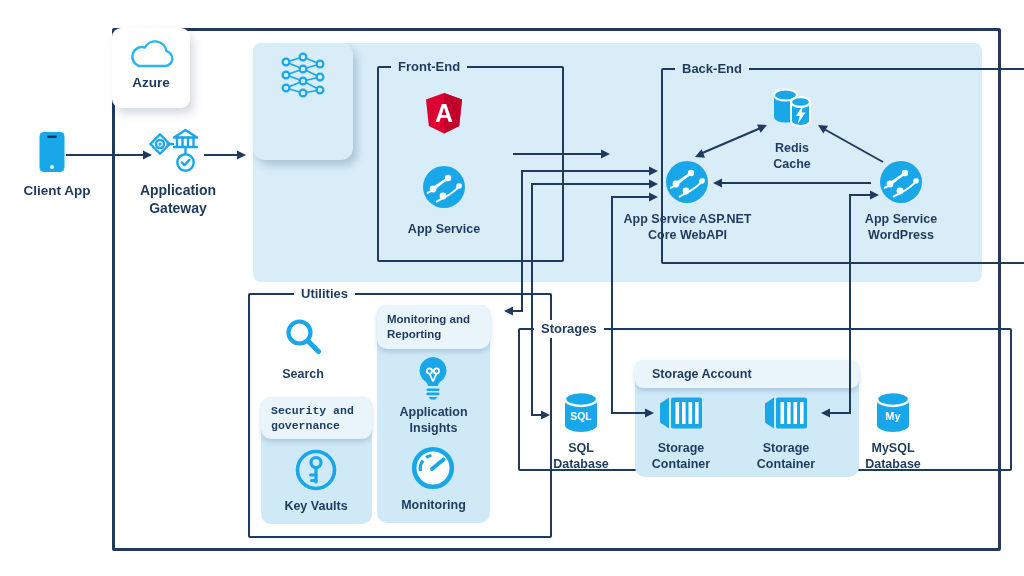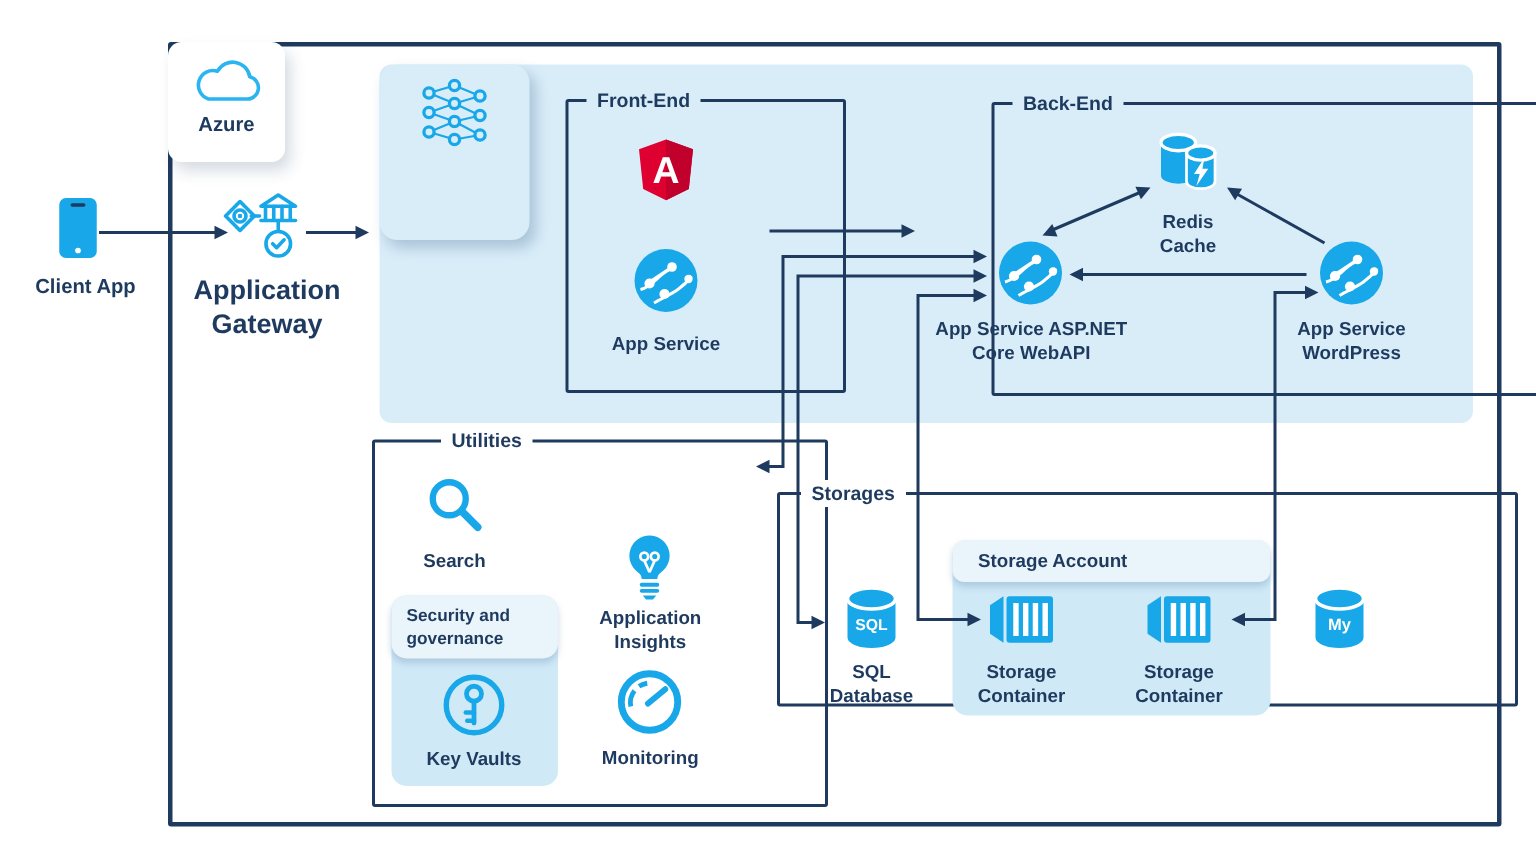--- a/index.html
+++ b/index.html
@@ -105,21 +105,21 @@
       <line x1="34.5" y1="11.5" x2="34.5" y2="20"></line>
       <line x1="40" y1="11.5" x2="40" y2="20"></line>
       <line x1="45.5" y1="11.5" x2="45.5" y2="20"></line>
       <line x1="26" y1="21" x2="49" y2="21"></line>
       <line x1="37.5" y1="21" x2="37.5" y2="27.5"></line>
       <circle cx="37.5" cy="36.5" r="8.2"></circle>
       <path d="M33.8 36.5 l2.6 2.6 l5 -5.2"></path>
     </g>
     <circle cx="12" cy="18" r="1.5" fill="#18a7e8"></circle>
   </svg>
-  <div class="lbl" style="left:124px;top:182px;width:108px;font-size:18px;">Application Gateway</div>
+  <div class="lbl" style="left:124px;top:182px;width:108px;font-size:14px;">Application Gateway</div>
 
   <div class="box" style="left:377px;top:66px;width:135px;height:192px;">
     <span class="title" style="left:12px;background:var(--panel);">Front-End</span>
   </div>
   <svg class="icon" style="left:424px;top:92px;" width="40" height="42" viewBox="0 0 40 42">
     <polygon points="20,1 38,7.5 35.2,34 20,41.5 4.8,34 2,7.5" fill="#dd0031"></polygon>
     <polygon points="20,1 20,41.5 35.2,34 38,7.5" fill="#c1002c"></polygon>
     <text x="20" y="30" text-anchor="middle" font-size="25" font-weight="bold" fill="#fff" font-family="Liberation Sans, sans-serif">A</text>
   </svg>
   <svg class="icon" style="left:422px;top:165px;" width="44" height="44" viewBox="0 0 44 44">
@@ -187,31 +187,34 @@
     <span class="title" style="left:14px;background:#fff;margin-left:30px;">Utilities</span>
   </div>
 
   <svg class="icon" style="left:284px;top:317px;" width="38" height="38" viewBox="0 0 38 38">
     <circle cx="15.5" cy="15.5" r="11" fill="none" stroke="#18a7e8" stroke-width="4.2"></circle>
     <line x1="24" y1="24" x2="34.5" y2="34.5" stroke="#18a7e8" stroke-width="5" stroke-linecap="round"></line>
   </svg>
   <div class="lbl" style="left:263px;top:366px;width:80px;">Search</div>
 
   <div class="panel" style="left:261px;top:397px;width:111px;height:127px;">
-    <div class="chip" style="height:42px;">Security and governance</div>
+    <div class="chip" style="height:42px;font-family:Liberation Mono, monospace;">Security and governance</div>
   </div>
   <svg class="icon" style="left:295px;top:449px;" width="42" height="42" viewBox="0 0 42 42">
     <circle cx="21" cy="21" r="18.5" fill="none" stroke="#18a7e8" stroke-width="3.6"></circle>
     <circle cx="21" cy="13.5" r="5" fill="none" stroke="#18a7e8" stroke-width="3.2"></circle>
     <line x1="21" y1="18.5" x2="21" y2="33" stroke="#18a7e8" stroke-width="3.2" stroke-linecap="round"></line>
     <line x1="21" y1="26" x2="15.5" y2="26" stroke="#18a7e8" stroke-width="3" stroke-linecap="round"></line>
     <line x1="21" y1="31.5" x2="16.5" y2="31.5" stroke="#18a7e8" stroke-width="3" stroke-linecap="round"></line>
   </svg>
   <div class="lbl" style="left:266px;top:498px;width:100px;">Key Vaults</div>
 
+  <div class="panel" style="left:377px;top:305px;width:113px;height:218px;">
+    <div class="chip" style="height:44px;">Monitoring and Reporting</div>
+  </div>
   <svg class="icon" style="left:415px;top:356px;" width="36" height="44" viewBox="0 0 36 44">
     <path d="M18 1 a13.5 13.5 0 0 1 7.6 24.6 c-1.6 1.2 -2.3 2.4 -2.4 4.4 h-10.4 c-.1 -2 -.8 -3.2 -2.4 -4.4 A13.5 13.5 0 0 1 18 1 Z" fill="#18a7e8"></path>
     <rect x="11.5" y="32.5" width="13" height="2.6" rx="1.3" fill="#18a7e8"></rect>
     <rect x="11.5" y="36.6" width="13" height="2.6" rx="1.3" fill="#18a7e8"></rect>
     <path d="M13.5 41 h9 l-2.2 2.6 h-4.6 Z" fill="#18a7e8"></path>
     <g stroke="#fff" stroke-width="1.8" fill="none">
       <circle cx="14.5" cy="15" r="2.6"></circle>
       <circle cx="21.5" cy="15" r="2.6"></circle>
       <path d="M14.5 17.6 L18 25.5 M21.5 17.6 L18 25.5"></path>
     </g>
@@ -231,21 +234,21 @@
     <span class="title" style="left:14px;background:#fff;">Storages</span>
   </div>
 
   <svg class="icon" style="left:563px;top:390px;" width="36" height="46" viewBox="0 0 36 46">
     <path d="M2 9 V35 a16 7 0 0 0 32 0 V9 Z" fill="#18a7e8"></path>
     <ellipse cx="18" cy="9" rx="16" ry="7" fill="#18a7e8" stroke="#fff" stroke-width="2.4"></ellipse>
     <text x="18" y="30" text-anchor="middle" font-size="10.5" font-weight="bold" fill="#fff" font-family="Liberation Sans, sans-serif">SQL</text>
   </svg>
   <div class="lbl" style="left:539px;top:440px;width:84px;">SQL Database</div>
 
-  <div class="panel" style="left:635px;top:360px;width:212px;height:117px;">
+  <div class="panel" style="left:635px;top:360px;width:212px;height:117px;padding-left:12px;">
     <div class="chip" style="height:28px;border-radius:8px;font-size:12.5px;line-height:28px;padding:0 0 0 17px;">Storage Account</div>
   </div>
   <svg class="icon" style="left:658px;top:395px;" width="46" height="36" viewBox="0 0 46 36">
     <polygon points="2,8.5 11,2.5 11,33.5 2,27.5" fill="#18a7e8"></polygon>
     <rect x="13" y="2.5" width="31" height="31" rx="2" fill="#18a7e8"></rect>
     <g fill="#fff">
       <rect x="17.5" y="7" width="3.6" height="22"></rect>
         <rect x="24" y="7" width="3.6" height="22"></rect>
       <rect x="30.5" y="7" width="3.6" height="22"></rect>
         <rect x="37" y="7" width="3.6" height="22"></rect>
@@ -262,20 +265,21 @@
         <rect x="37" y="7" width="3.6" height="22"></rect>
     </g>
   </svg>
   <div class="lbl" style="left:744px;top:440px;width:84px;">Storage Container</div>
 
   <svg class="icon" style="left:875px;top:390px;" width="36" height="46" viewBox="0 0 36 46">
     <path d="M2 9 V35 a16 7 0 0 0 32 0 V9 Z" fill="#18a7e8"></path>
     <ellipse cx="18" cy="9" rx="16" ry="7" fill="#18a7e8" stroke="#fff" stroke-width="2.4"></ellipse>
     <text x="18" y="30" text-anchor="middle" font-size="11" font-weight="bold" fill="#fff" font-family="Liberation Sans, sans-serif">My</text>
   </svg>
+  <div class="lbl" style="left:848px;top:440px;width:90px;">MySQL Database</div>
 
   <svg class="connectors" width="1024" height="576" viewBox="0 0 1024 576">
     <g stroke="#1e3a5f" stroke-width="2" fill="none">
       <path d="M66 155 H146"></path>
       <path d="M204 155 H240"></path>
       <path d="M513 154 H604"></path>
       <path d="M652 171 H522 V311 H510"></path>
       <path d="M652 184 H532 V415 H544"></path>
       <path d="M652 197 H612 V413 H648"></path>
       <path d="M873 195 H850 V413 H827"></path>

